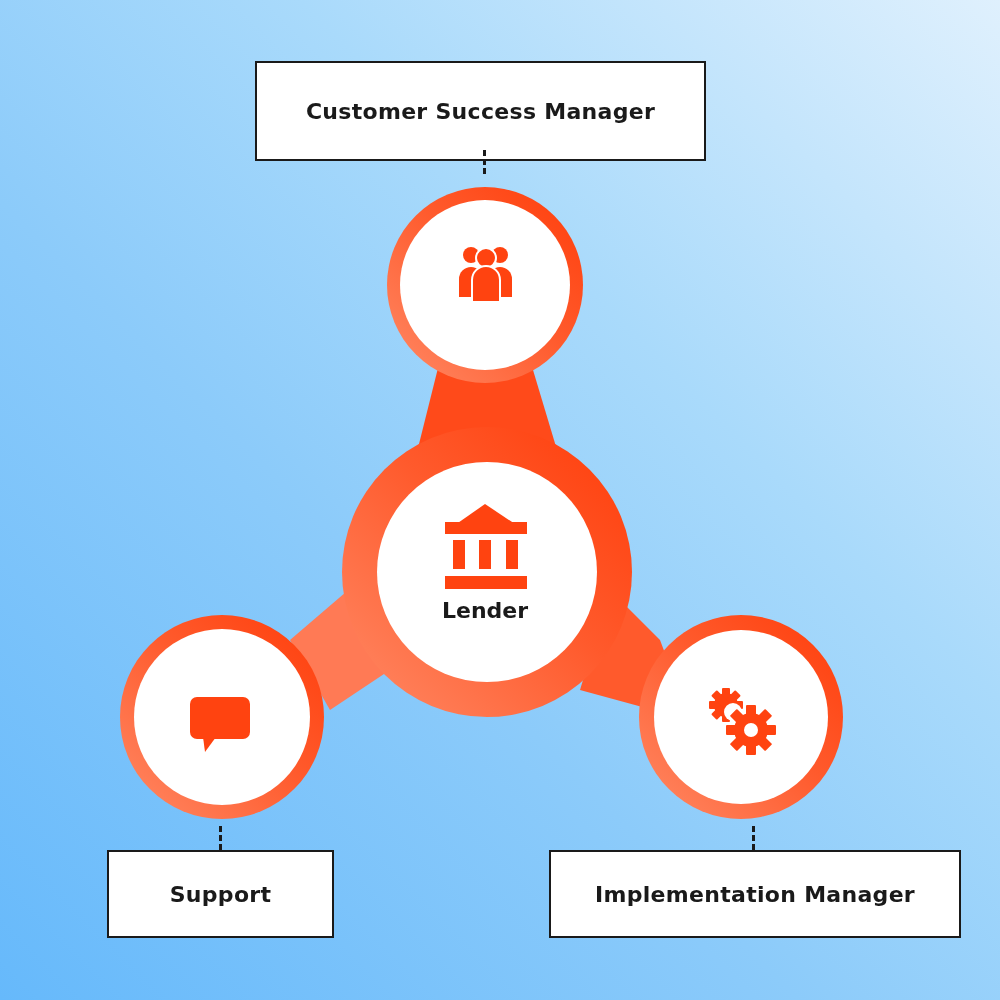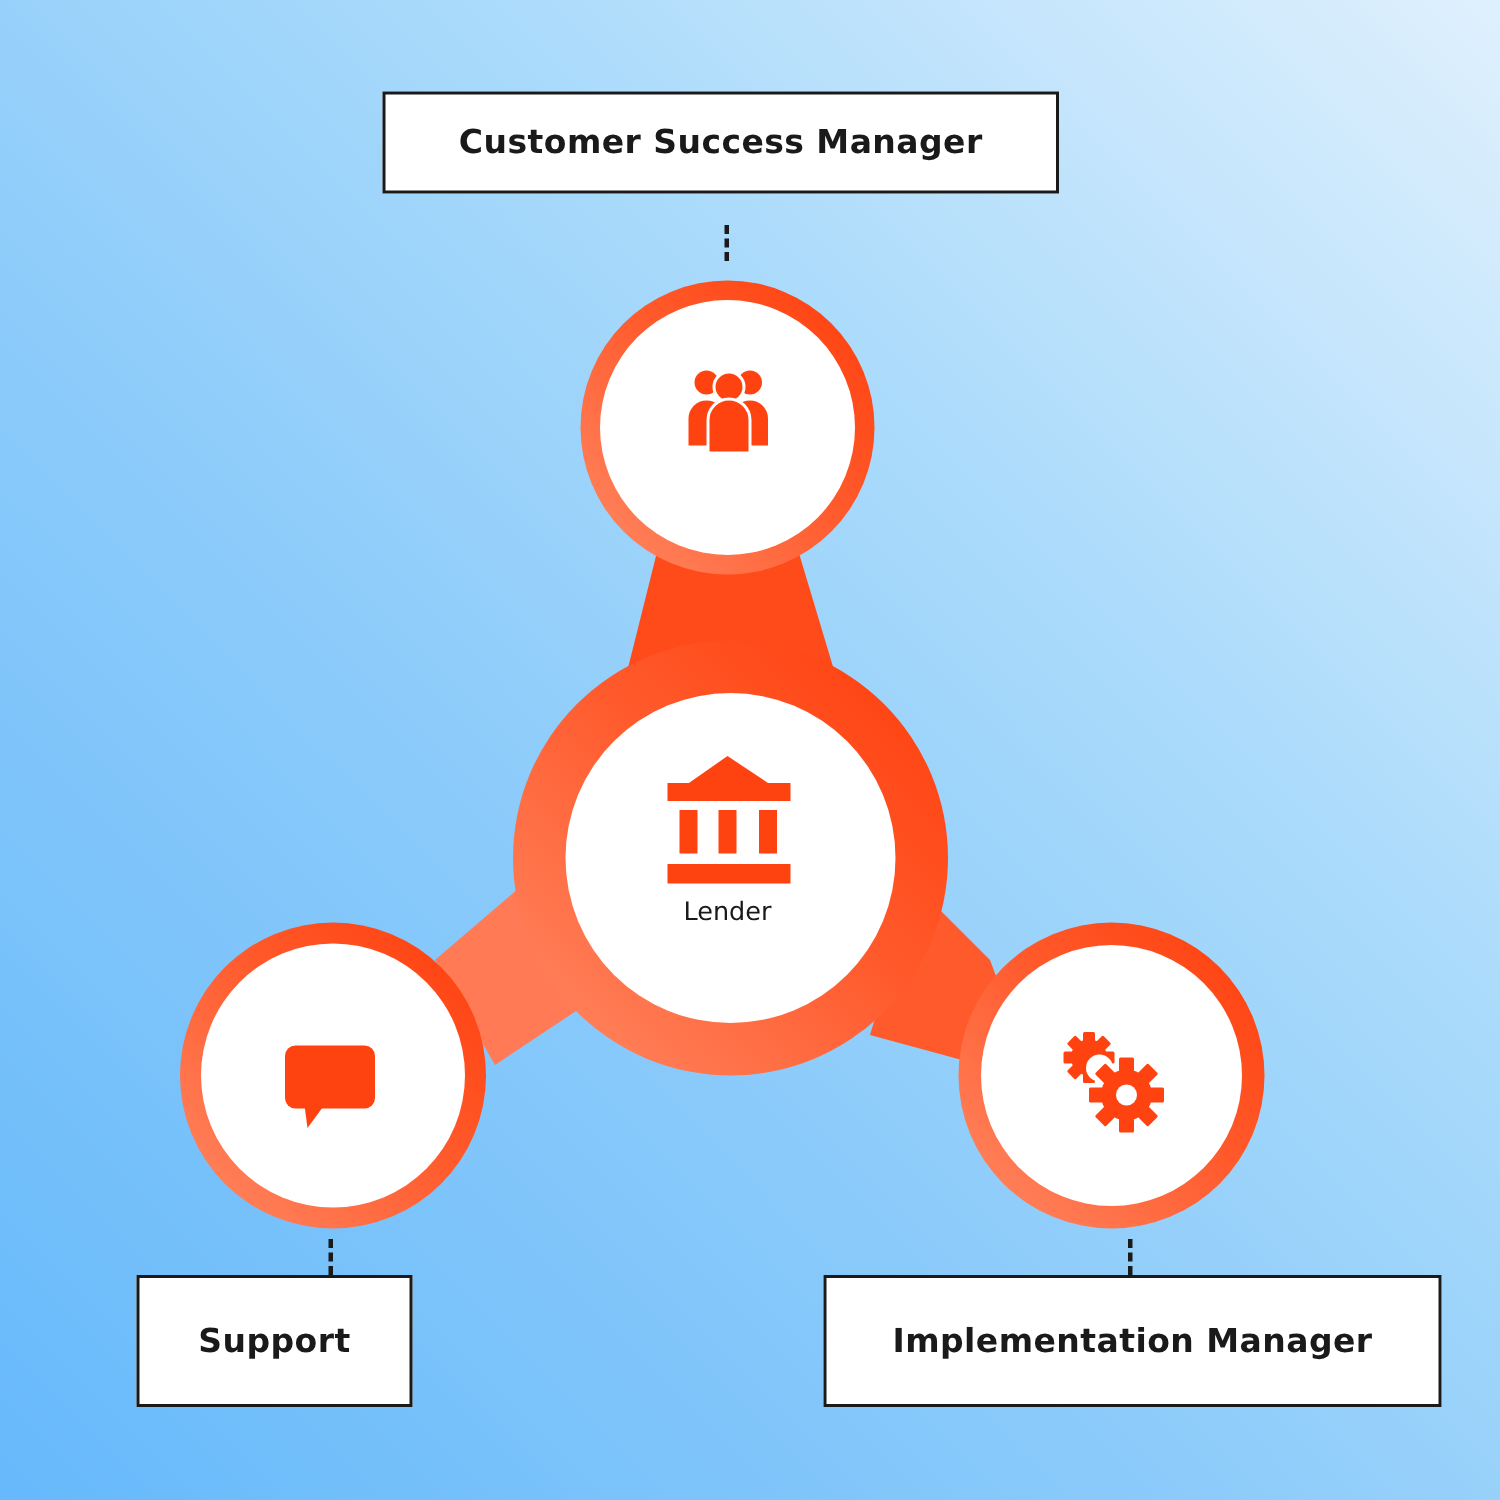--- a/index.html
+++ b/index.html
@@ -12,21 +12,21 @@
   .label-box {
     position:absolute; background:#ffffff; border:2px solid #1a1a1a;
     box-sizing:border-box; display:flex; align-items:center; justify-content:center;
     font-size:22px; font-weight:bold; color:#1a1a1a; letter-spacing:0.3px;
   }
   .dash {
     position:absolute; width:0; border-left:3px dashed #1a1a1a;
   }
   .center-label {
     position:absolute; left:390px; top:598px; width:190px; text-align:center;
-    font-size:17px; font-weight:normal; color:#1a1a1a;
+    font-size:22px; font-weight:bold; color:#1a1a1a;
   }
 </style>
 </head>
 <body>
 
 <svg class="diagram" viewBox="0 0 1000 1000">
   <defs>
     <linearGradient id="orangeGrad" x1="0" y1="1" x2="1" y2="0">
       <stop offset="0" stop-color="#ff8a66"></stop>
       <stop offset="0.55" stop-color="#ff5a2c"></stop>
@@ -96,27 +96,27 @@
       <circle cx="751" cy="730" r="17"></circle>
       <rect x="746" y="705" width="10" height="50" rx="1"></rect>
       <rect x="726" y="725" width="50" height="10" rx="1"></rect>
       <rect x="746" y="705" width="10" height="50" rx="1" transform="rotate(45 751 730)"></rect>
       <rect x="746" y="705" width="10" height="50" rx="1" transform="rotate(-45 751 730)"></rect>
     </g>
     <circle cx="751" cy="730" r="7" fill="#ffffff"></circle>
   </g>
 </svg>
 
-<div class="label-box" style="left:255px; top:61px; width:451px; height:68px;">
+<div class="label-box" style="left:255px; top:61px; width:451px; height:100px;">
   <span>Customer Success Manager</span>
 </div>
 <div class="dash" style="left:483px; top:150px; height:24px;"></div>
 
 <div class="dash" style="left:219px; top:826px; height:24px;"></div>
-<div class="label-box" style="left:91px; top:850px; width:184px; height:88px;">
+<div class="label-box" style="left:107px; top:850px; width:227px; height:88px;">
   <span>Support</span>
 </div>
 
 <div class="dash" style="left:752px; top:826px; height:24px;"></div>
 <div class="label-box" style="left:549px; top:850px; width:412px; height:88px;">
   <span>Implementation Manager</span>
 </div>
 
 <div class="center-label">Lender</div>
 

